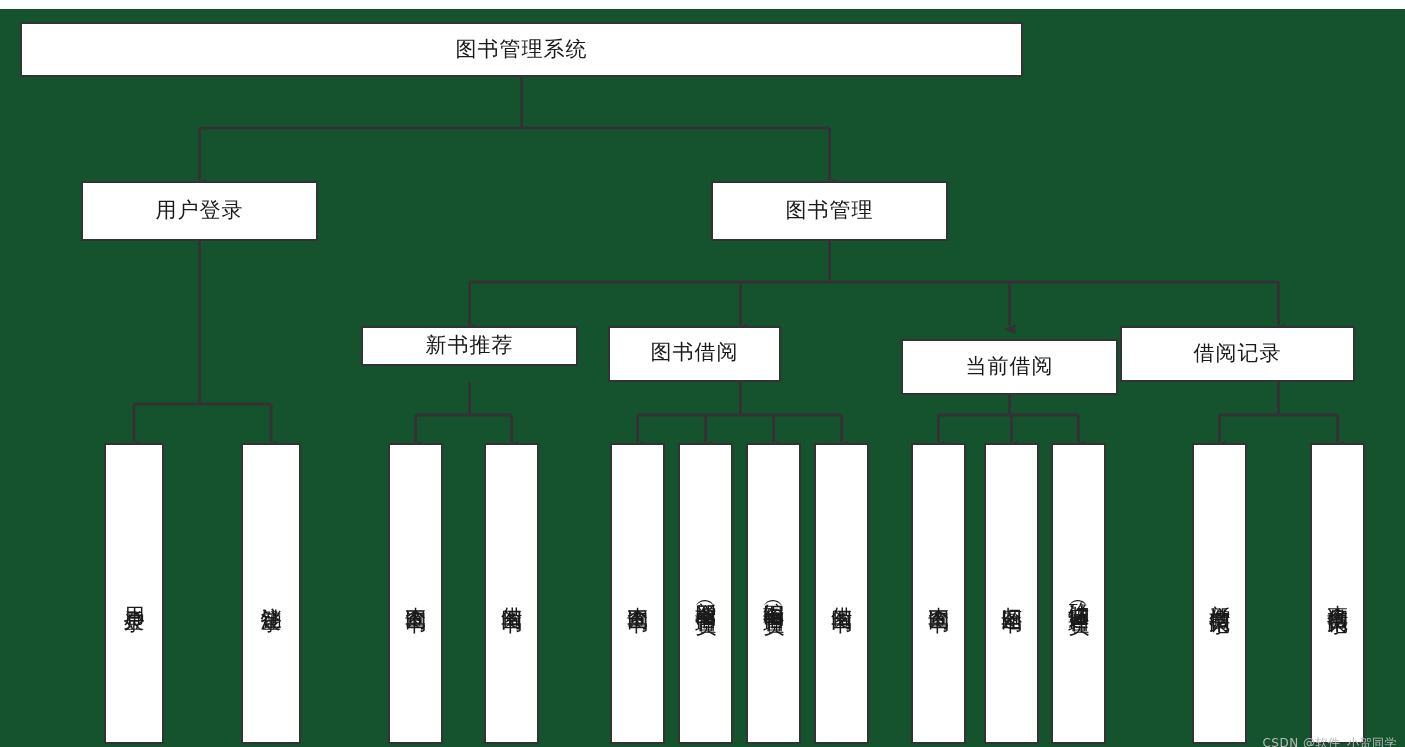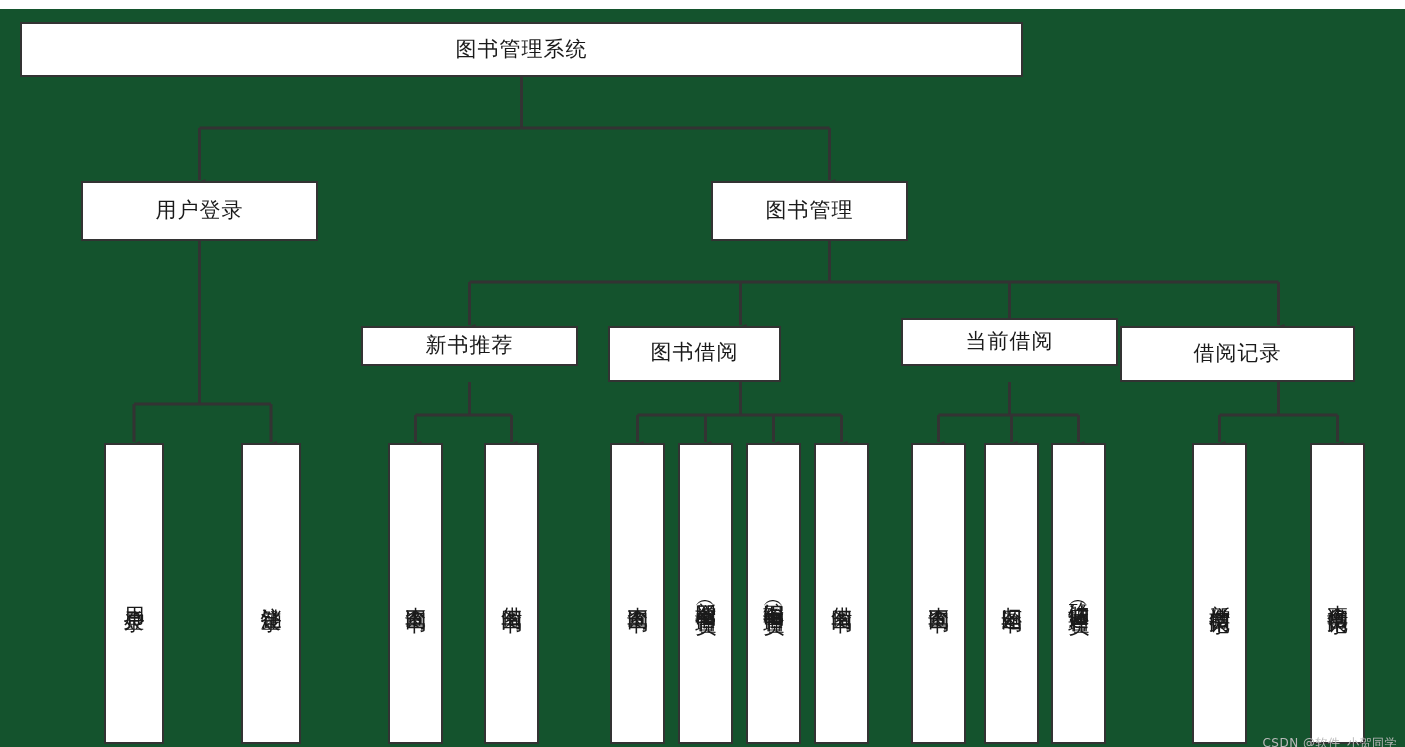--- a/index.html
+++ b/index.html
@@ -118,30 +118,30 @@
       </g>
   </svg>
 
   <div id="nodes-layer">
       <div class="node horizontal" style="left: 20px; top: 13px; width: 1003px; height: 55px;">
         <span class="node-label">图书管理系统</span>
       </div>
       <div class="node horizontal" style="left: 81px; top: 172px; width: 237px; height: 60px;">
         <span class="node-label">用户登录</span>
       </div>
-      <div class="node horizontal" style="left: 711px; top: 172px; width: 197px; height: 60px;">
+      <div class="node horizontal" style="left: 711px; top: 172px; width: 237px; height: 60px;">
         <span class="node-label">图书管理</span>
       </div>
       <div class="node horizontal" style="left: 361px; top: 317px; width: 217px; height: 40px;">
         <span class="node-label">新书推荐</span>
       </div>
       <div class="node horizontal" style="left: 608px; top: 317px; width: 173px; height: 56px; font-family: Liberation Mono, monospace;">
         <span class="node-label">图书借阅</span>
       </div>
-      <div class="node horizontal" style="left: 901px; top: 309px; width: 217px; height: 48px;">
+      <div class="node horizontal" style="left: 901px; top: 330px; width: 217px; height: 56px;">
         <span class="node-label">当前借阅</span>
       </div>
       <div class="node horizontal" style="left: 1120px; top: 317px; width: 235px; height: 56px;">
         <span class="node-label">借阅记录</span>
       </div>
       <div class="node vertical" style="left: 104px; top: 434px; width: 60px; height: 301px;">
         <span class="node-label">用户登录</span>
       </div>
       <div class="node vertical" style="left: 241px; top: 434px; width: 60px; height: 301px;">
         <span class="node-label">注销登录</span>

